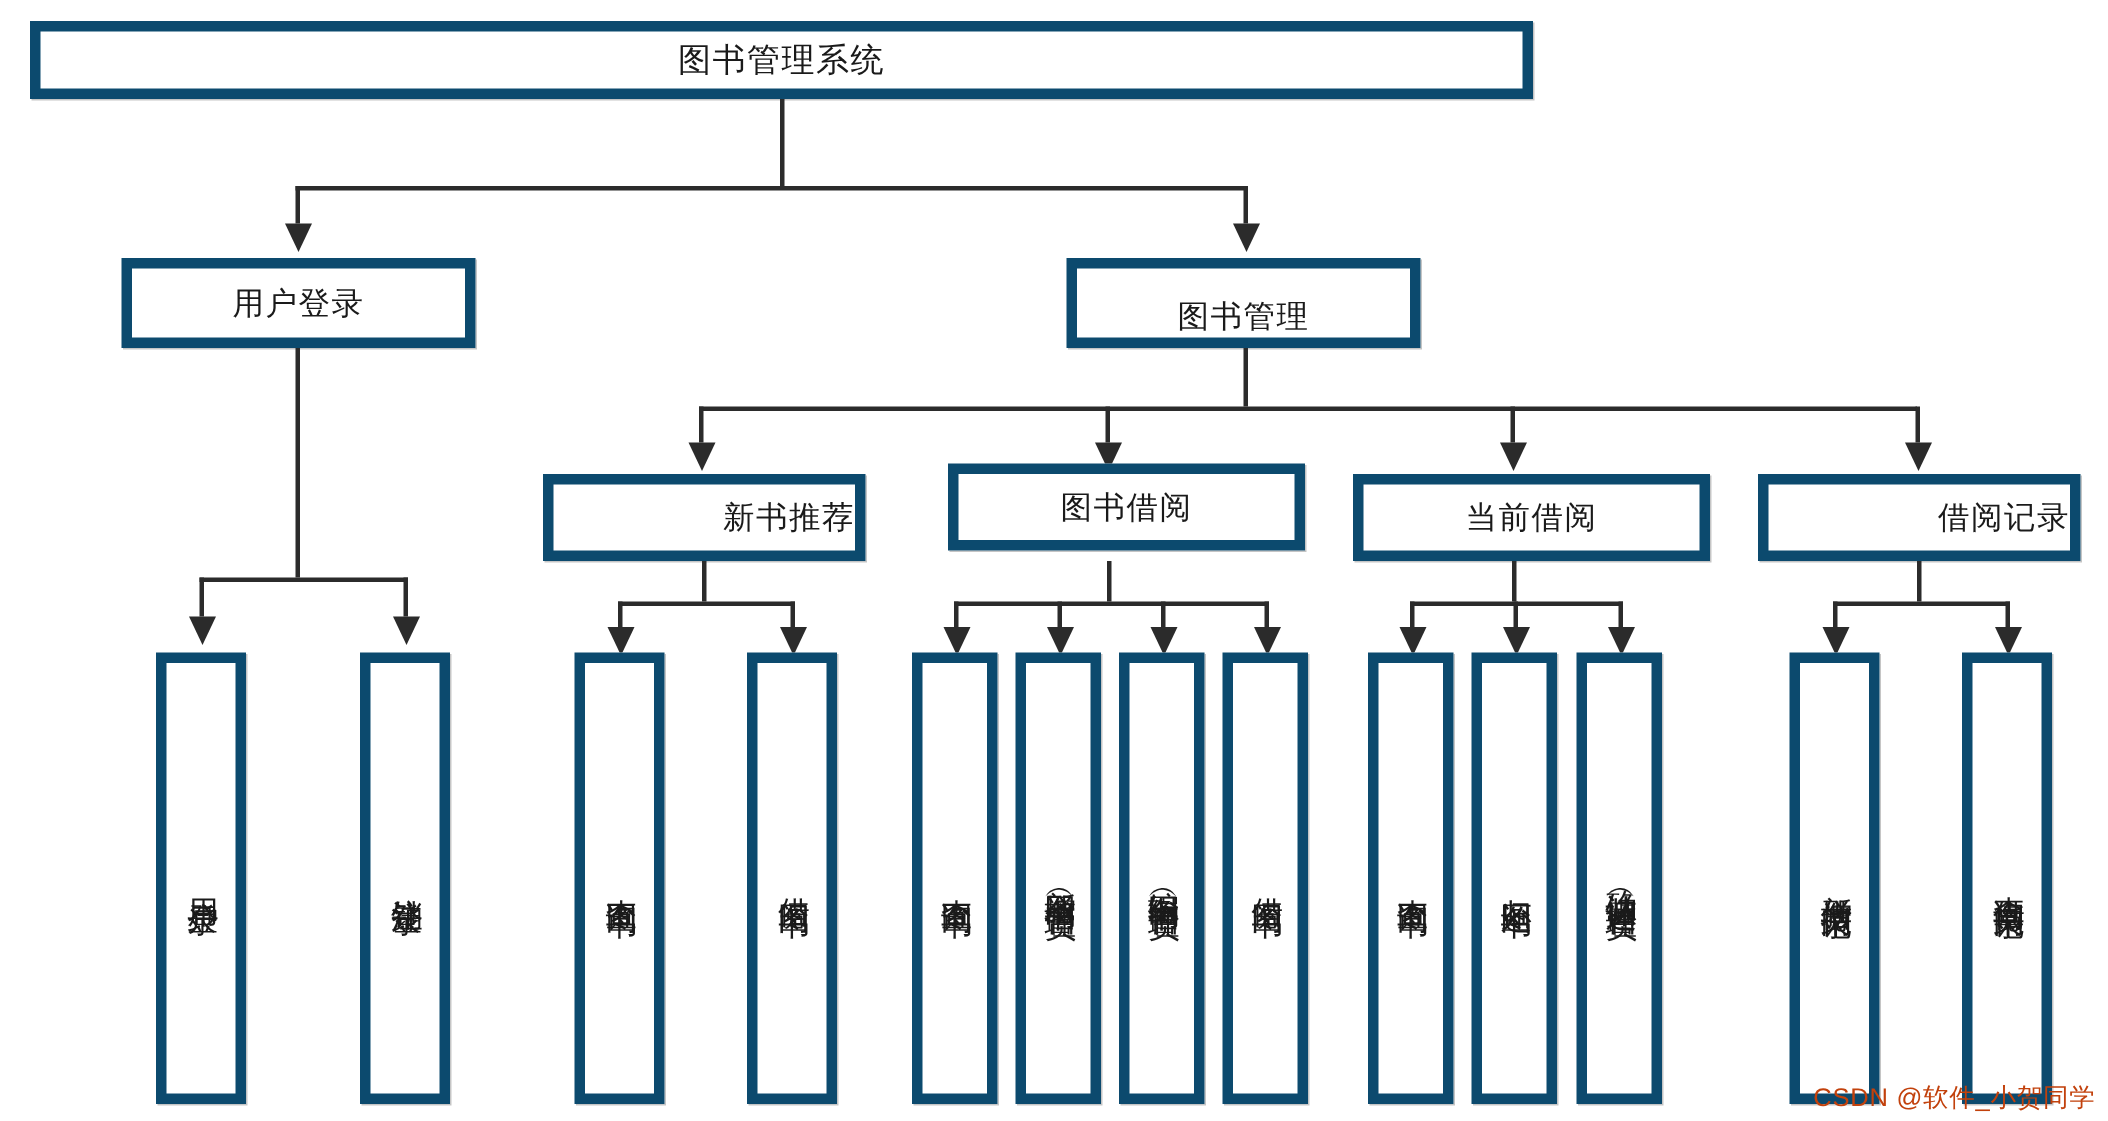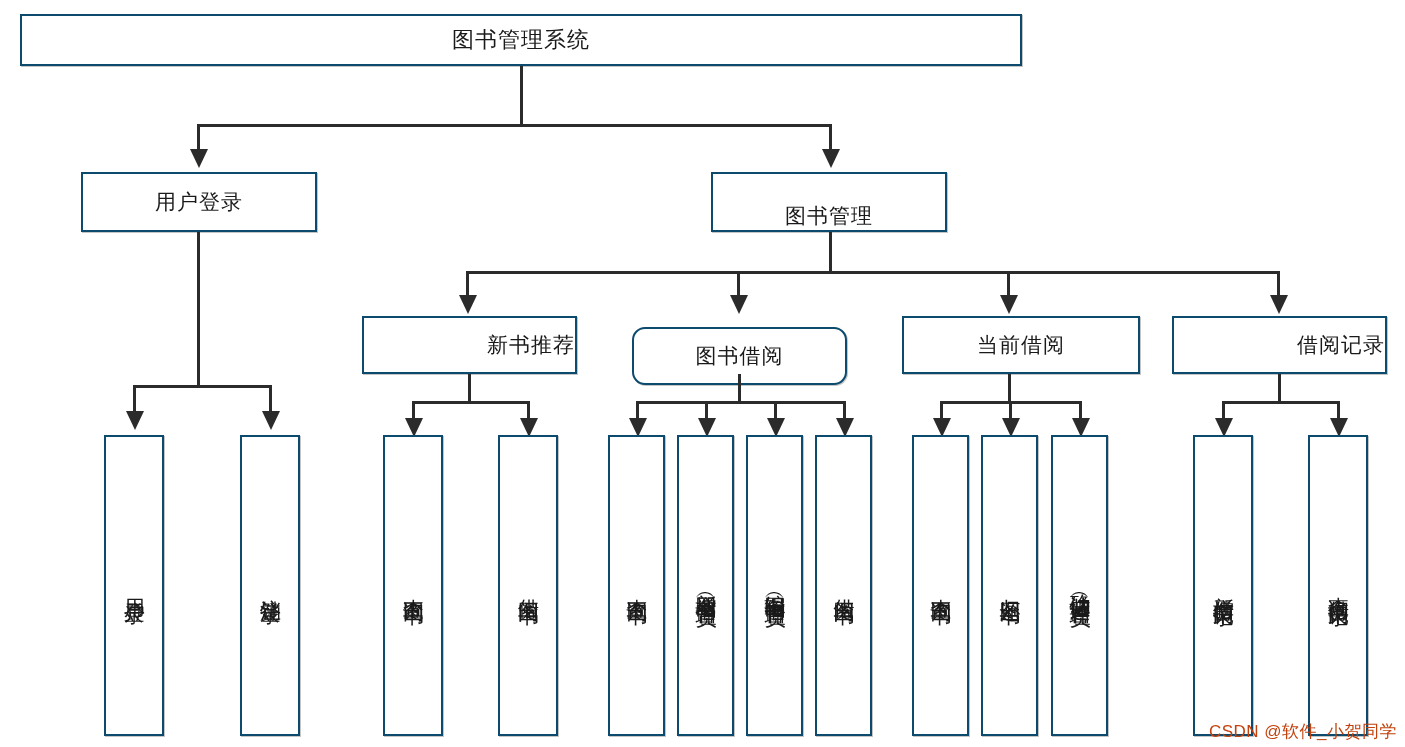--- a/index.html
+++ b/index.html
@@ -11,21 +11,21 @@
     position: relative;
     width: 1405px;
     height: 747px;
     background: #ffffff;
     font-family: "Liberation Sans", "DejaVu Sans", sans-serif;
     overflow: hidden;
   }
   .node {
     position: absolute;
     box-sizing: border-box;
-    border: 2px solid #0c4a6e;
+    border: 7px solid #0c4a6e;
     background: #ffffff;
     display: flex;
     align-items: center;
     justify-content: center;
     color: #1a1a1a;
     box-shadow: 1px 1px 0 rgba(150,150,150,0.55);
   }
   .node-h {
     font-size: 21px;
     letter-spacing: 1px;
@@ -114,21 +114,21 @@
   <div class="conn conn-v" style="left:737px; top:271px; width:3px; height:24px;"></div>
   <div class="arrow" style="left:730px; top:295px;"></div>
   <div class="conn conn-v" style="left:1007px; top:271px; width:3px; height:24px;"></div>
   <div class="arrow" style="left:1000px; top:295px;"></div>
   <div class="conn conn-v" style="left:1277px; top:271px; width:3px; height:24px;"></div>
   <div class="arrow" style="left:1270px; top:295px;"></div>
 
   <div class="node node-h" style="left:362px; top:316px; width:215px; height:58px;justify-content:flex-end;">
     <span>新书推荐</span>
   </div>
-  <div class="node node-h" style="left:632px; top:327px; width:215px; height:58px;border-radius:13px;">
+  <div class="node node-h" style="left:632px; top:309px; width:238px; height:58px;">
     <span>图书借阅</span>
   </div>
   <div class="node node-h" style="left:902px; top:316px; width:238px; height:58px;">
     <span>当前借阅</span>
   </div>
   <div class="node node-h" style="left:1172px; top:316px; width:215px; height:58px;justify-content:flex-end;">
     <span>借阅记录</span>
   </div>
 
   <div class="conn conn-v" style="left:468px; top:374px; width:3px; height:27px;"></div>

